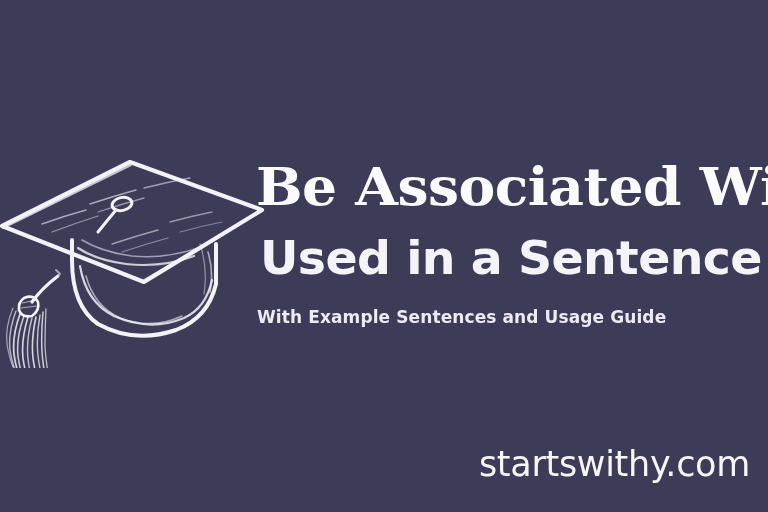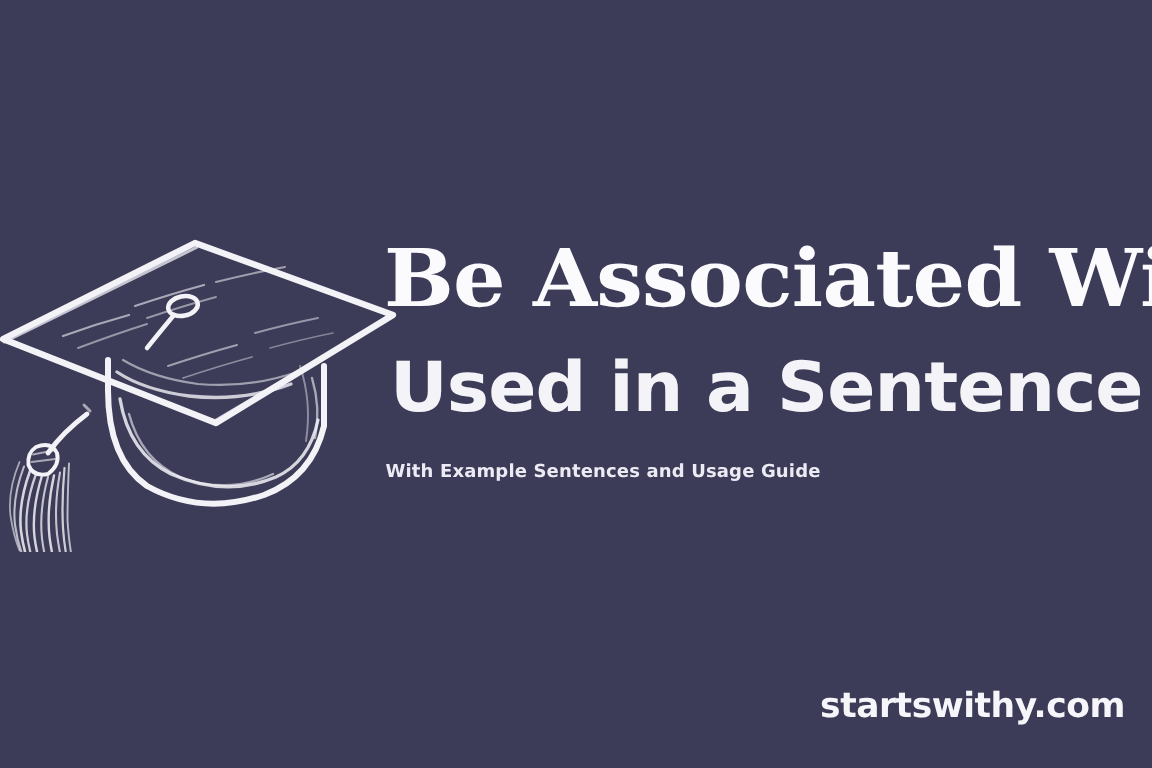--- a/index.html
+++ b/index.html
@@ -63,37 +63,37 @@
     color: #f4f4f8;
     white-space: nowrap;
     margin: 22px 0 0 4px;
     transform: scaleX(1.03);
     transform-origin: left center;
   }
 
   .subtitle {
     font-family: "DejaVu Sans", "Liberation Sans", sans-serif;
     font-weight: 700;
-    font-size: 12px;
+    font-size: 17px;
     letter-spacing: 0.1px;
     color: #eceaf3;
     margin: 26px 0 0 1px;
     white-space: nowrap;
   }
 
   
   .site-domain {
     position: absolute;
     left: 0;
     right: 18px;
     bottom: 28px;
     text-align: right;
     font-family: "DejaVu Sans", "Liberation Sans", sans-serif;
-    font-weight: 700;
-    font-size: 23px;
+    font-weight: 400;
+    font-size: 35px;
     letter-spacing: -0.3px;
     color: #f6f6fa;
   }
 </style>
 </head>
 <body>
 
 <div class="canvas">
 
   <div class="cap-illustration">

